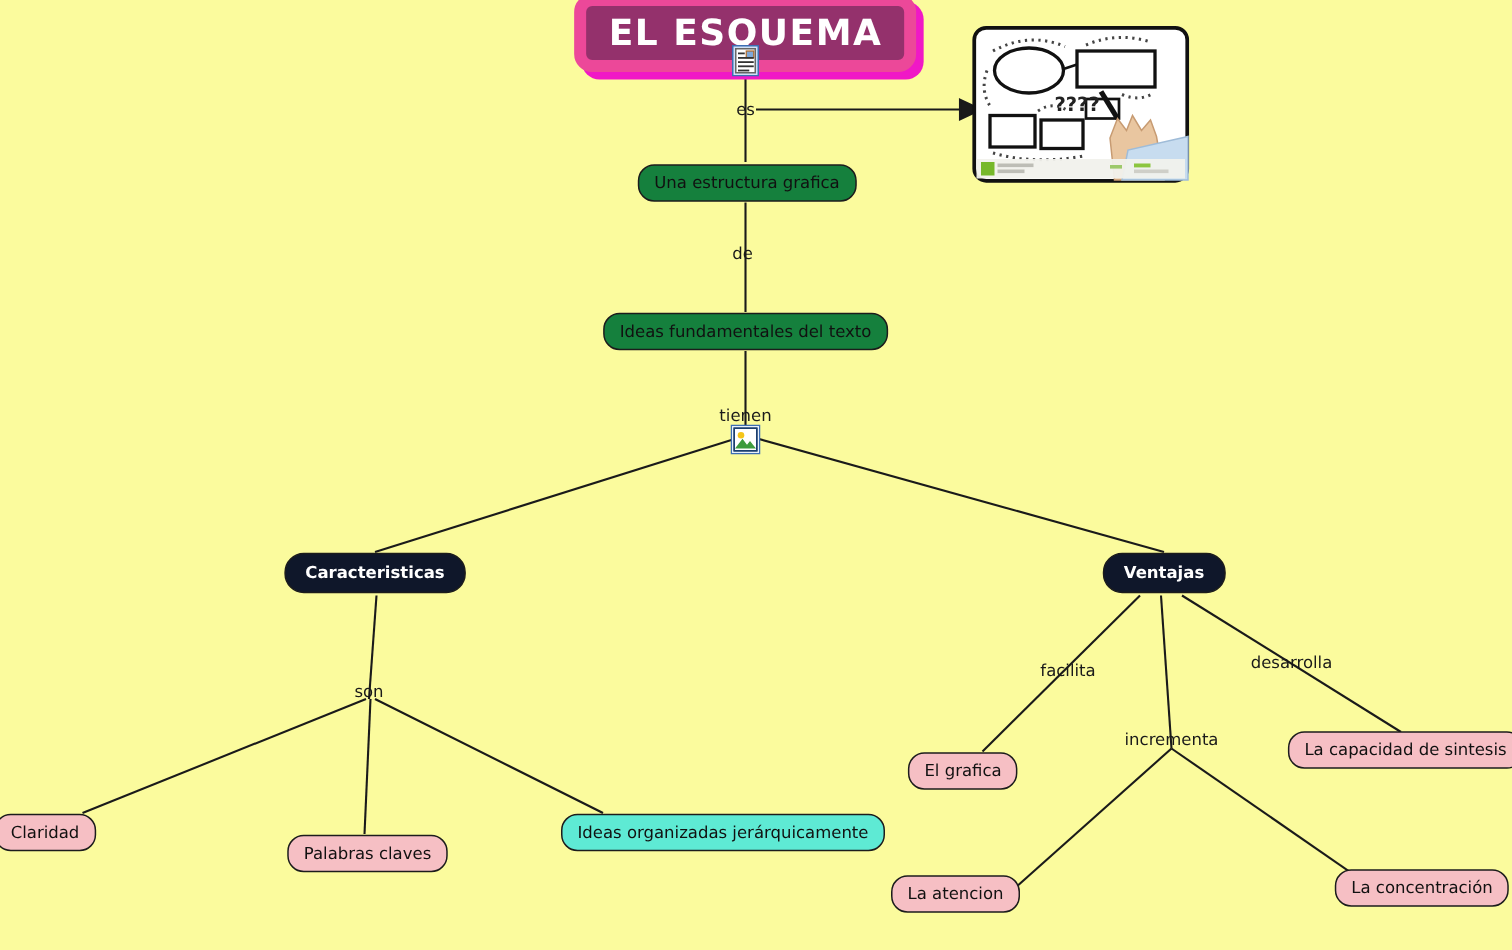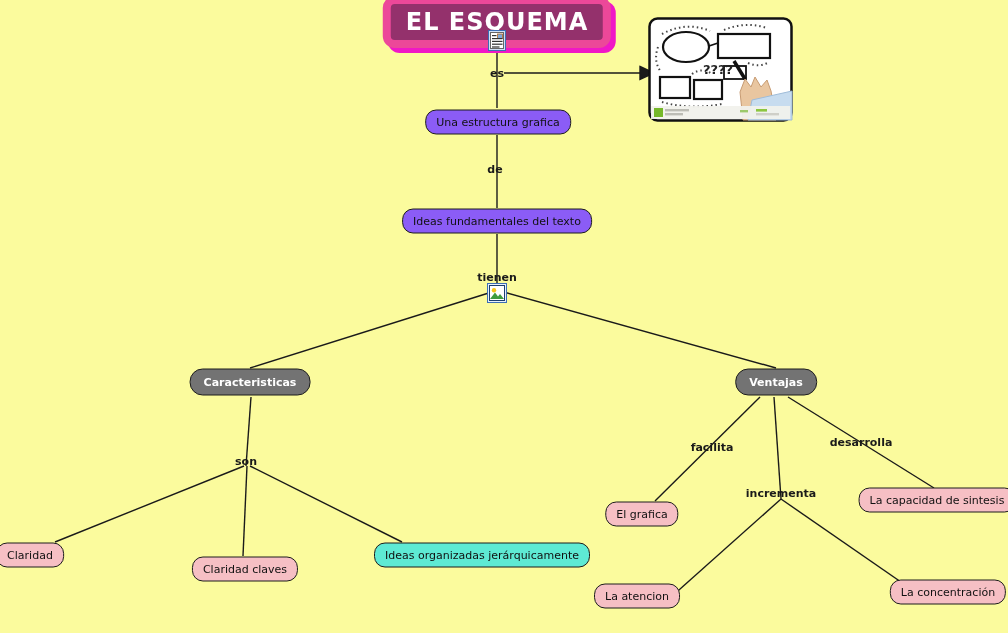--- a/index.html
+++ b/index.html
@@ -10,35 +10,35 @@
   }
   #connectors{position:absolute;left:0;top:0;width:1008px;height:633px;}
   #connectors line, #connectors path{stroke:#1A1A1A;stroke-width:1.4;}
 
   .node{
     position:absolute;transform:translate(-50%,-50%);
     white-space:nowrap;font-size:11px;color:#111;
     border:1.5px solid #1C1C1C;border-radius:11px;
     padding:5px 10px;text-align:center;z-index:3;
   }
-  .lavender{background:#8b5cf6;}
+  .lavender{background:#15803d;}
   .pink{background:#F6BFC4;}
   .peach{background:#5eead4;}
-  .dark{background:#737373;color:#FFFFFF;font-weight:bold;border-radius:13px;padding:6px 13px;}
+  .dark{background:#0f172a;color:#FFFFFF;font-weight:bold;border-radius:13px;padding:6px 13px;}
 
   .root{
     position:absolute;left:497px;top:22px;transform:translate(-50%,-50%);
     background:#94316C;color:#FFFFFF;font-weight:bold;font-size:24px;letter-spacing:1px;
     border:8px solid #ec4899;border-radius:12px;padding:4px 15px;white-space:nowrap;
     box-shadow:5px 5px 0 #F018C6;z-index:2;
   }
 
   .link-label{
     position:absolute;transform:translate(-50%,-50%);
-    font-size:11px;color:#1A1A1A;white-space:nowrap;z-index:2;font-weight:bold;
+    font-size:11px;color:#1A1A1A;white-space:nowrap;z-index:2;
   }
 
   .res-icon{position:absolute;z-index:4;display:block;}
 
   .stock-image{
     position:absolute;left:648px;top:17px;width:145px;height:105px;z-index:3;
   }
 </style>
 </head>
 <body>
@@ -99,21 +99,21 @@
   <circle cx="7" cy="7.2" r="2.2" fill="#F5C518"></circle>
   <path d="M3,16 L8,9.5 L11,13.5 L13,11 L17,16 Z" fill="#3E9B3E"></path>
   <rect x="2.5" y="2.5" width="15" height="15" fill="none" stroke="#1B3E6F"></rect>
 </svg>
 
 <div class="node lavender" style="left:498px;top:122px">Una estructura grafica</div>
 <div class="node lavender" style="left:497px;top:221px">Ideas fundamentales del texto</div>
 <div class="node dark" style="left:250px;top:382px">Caracteristicas</div>
 <div class="node dark" style="left:776px;top:382px">Ventajas</div>
 <div class="node pink" style="left:30px;top:555px">Claridad</div>
-<div class="node pink" style="left:245px;top:569px">Claridad claves</div>
+<div class="node pink" style="left:245px;top:569px">Palabras claves</div>
 <div class="node peach" style="left:482px;top:555px">Ideas organizadas jerárquicamente</div>
 <div class="node pink" style="left:642px;top:514px">El grafica</div>
 <div class="node pink" style="left:937px;top:500px">La capacidad de sintesis</div>
 <div class="node pink" style="left:637px;top:596px">La atencion</div>
 <div class="node pink" style="left:948px;top:592px">La concentración</div>
 
 <svg class="stock-image" viewBox="0 0 145 105" xmlns="http://www.w3.org/2000/svg">
   <rect x="1.5" y="1.5" width="142" height="102" rx="8" fill="#FFFFFF" stroke="#111" stroke-width="2.5"></rect>
 
   <g fill="none" stroke="#444" stroke-width="2" stroke-dasharray="1.5 3">

